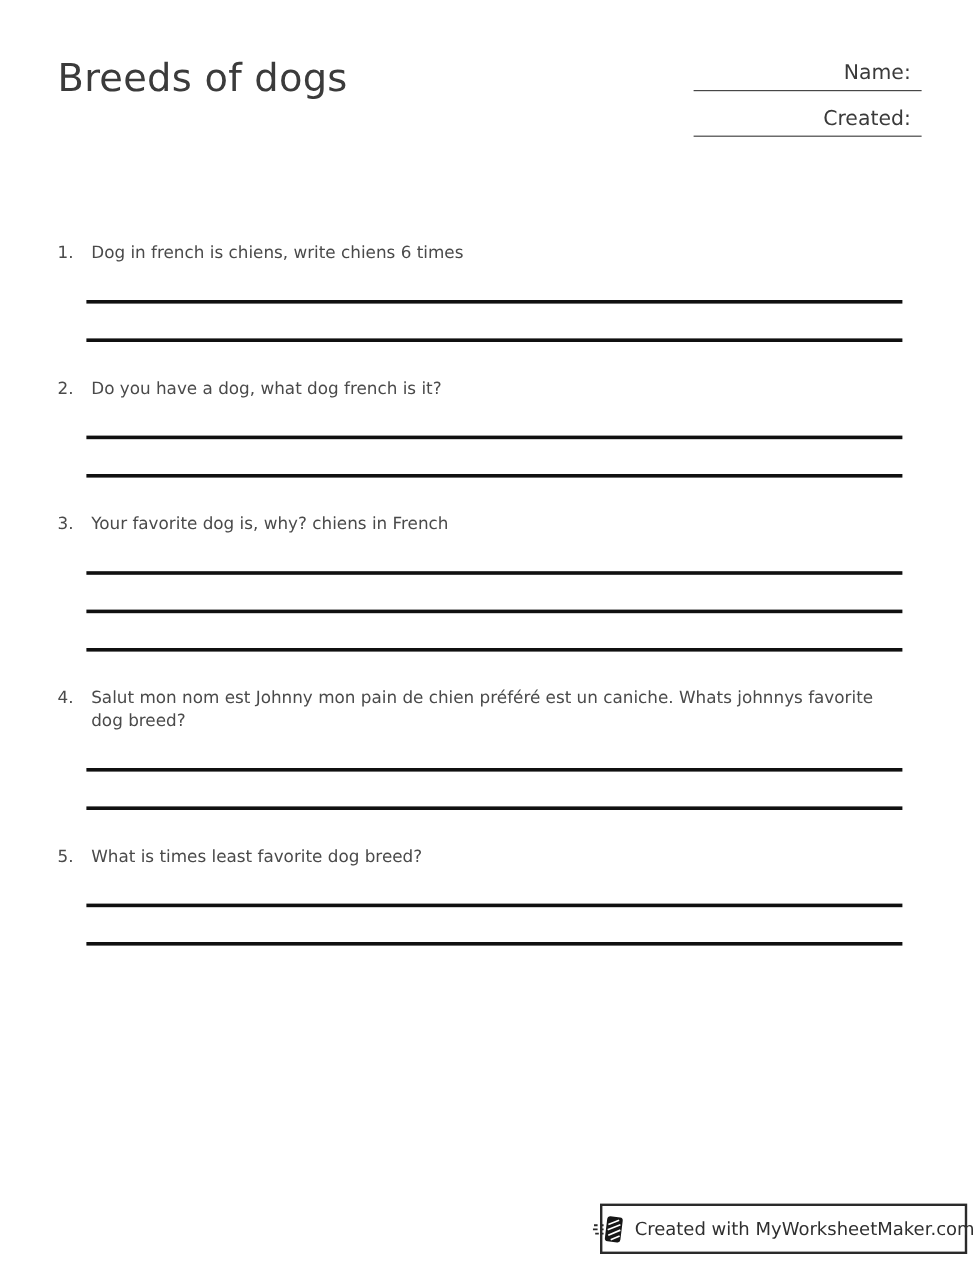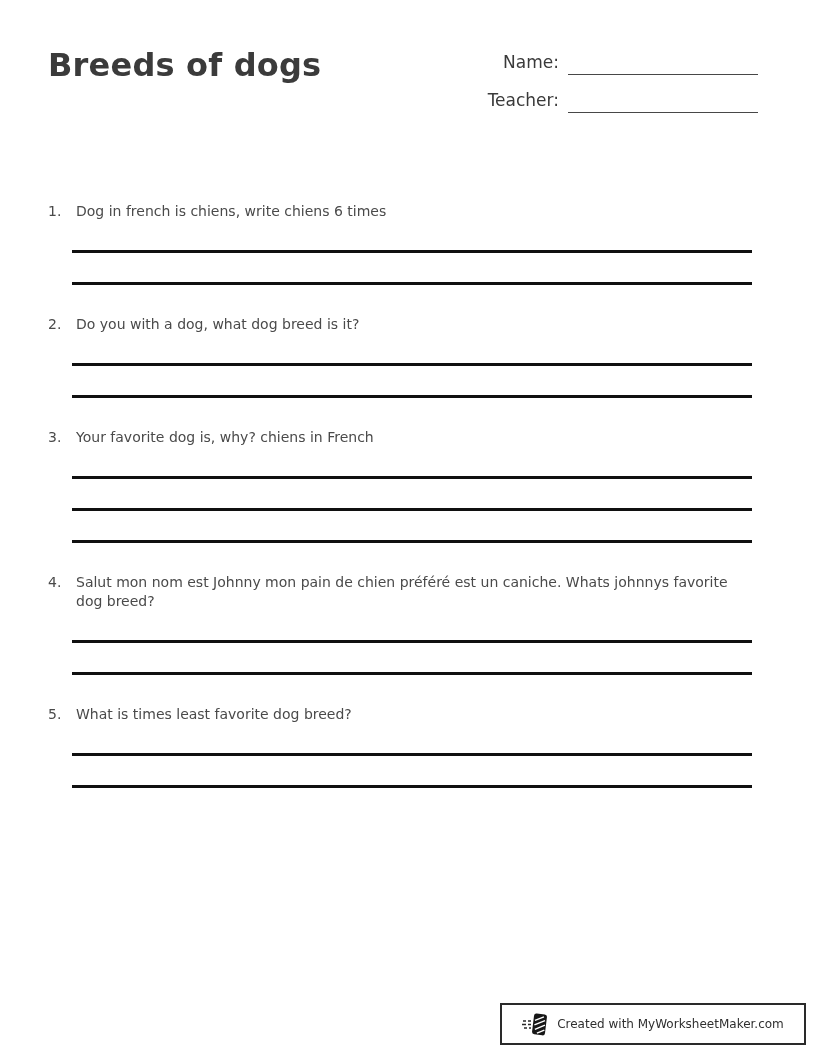--- a/index.html
+++ b/index.html
@@ -12,36 +12,37 @@
     color: #3d3d3d;
     overflow: hidden;
   }
 
   
   .title {
     position: absolute;
     left: 48px;
     top: 46px;
     font-size: 32px;
-    font-weight: 700;
+    font-weight: 400;
     color: #3b3b3b;
     letter-spacing: 0.2px;
   }
 
   .header-fields {
     position: absolute;
     top: 48px;
     right: 48px;
     width: 330px;
   }
   .field-row {
     display: flex;
-    align-items: center;
+    align-items: flex-end;
     height: 28px;
     margin-bottom: 10px;
+    flex-direction: column;
   }
   .field-label {
     width: 130px;
     text-align: right;
     font-size: 17px;
     color: #3a3a3a;
     padding-right: 9px;
     line-height: 26px;
     white-space: nowrap;
   }
@@ -86,57 +87,57 @@
     width: 306px;
     height: 42px;
     border: 2px solid #2a2a2a;
     background: #ffffff;
     display: flex;
     align-items: center;
     justify-content: center;
     gap: 8px;
   }
   .footer-credit {
-    font-size: 12px;
+    font-size: 15px;
     color: #2f2f2f;
     white-space: nowrap;
   }
   .logo-icon { display: inline-flex; }
 </style>
 </head>
 <body>
 
 <h1 class="title">Breeds of dogs</h1>
 
 <div class="header-fields">
   <div class="field-row">
     <div class="field-label">Name:</div>
     <div class="field-line"></div>
   </div>
   <div class="field-row">
-    <div class="field-label">Teacher:</div>
+    <div class="field-label">Created:</div>
     <div class="field-line"></div>
   </div>
 </div>
 
 <div class="questions">
 
   <div class="question">
     <div class="q-text">
       <span class="q-num">1.</span>
       <span class="q-body">Dog in french is chiens, write chiens 6 times</span>
     </div>
     <div class="answer-line"></div>
     <div class="answer-line"></div>
   </div>
 
   <div class="question">
     <div class="q-text">
       <span class="q-num">2.</span>
-      <span class="q-body">Do you with a dog, what dog breed is it?</span>
+      <span class="q-body">Do you have a dog, what dog french is it?</span>
     </div>
     <div class="answer-line"></div>
     <div class="answer-line"></div>
   </div>
 
   <div class="question">
     <div class="q-text">
       <span class="q-num">3.</span>
       <span class="q-body">Your favorite dog is, why? chiens in French</span>
     </div>

